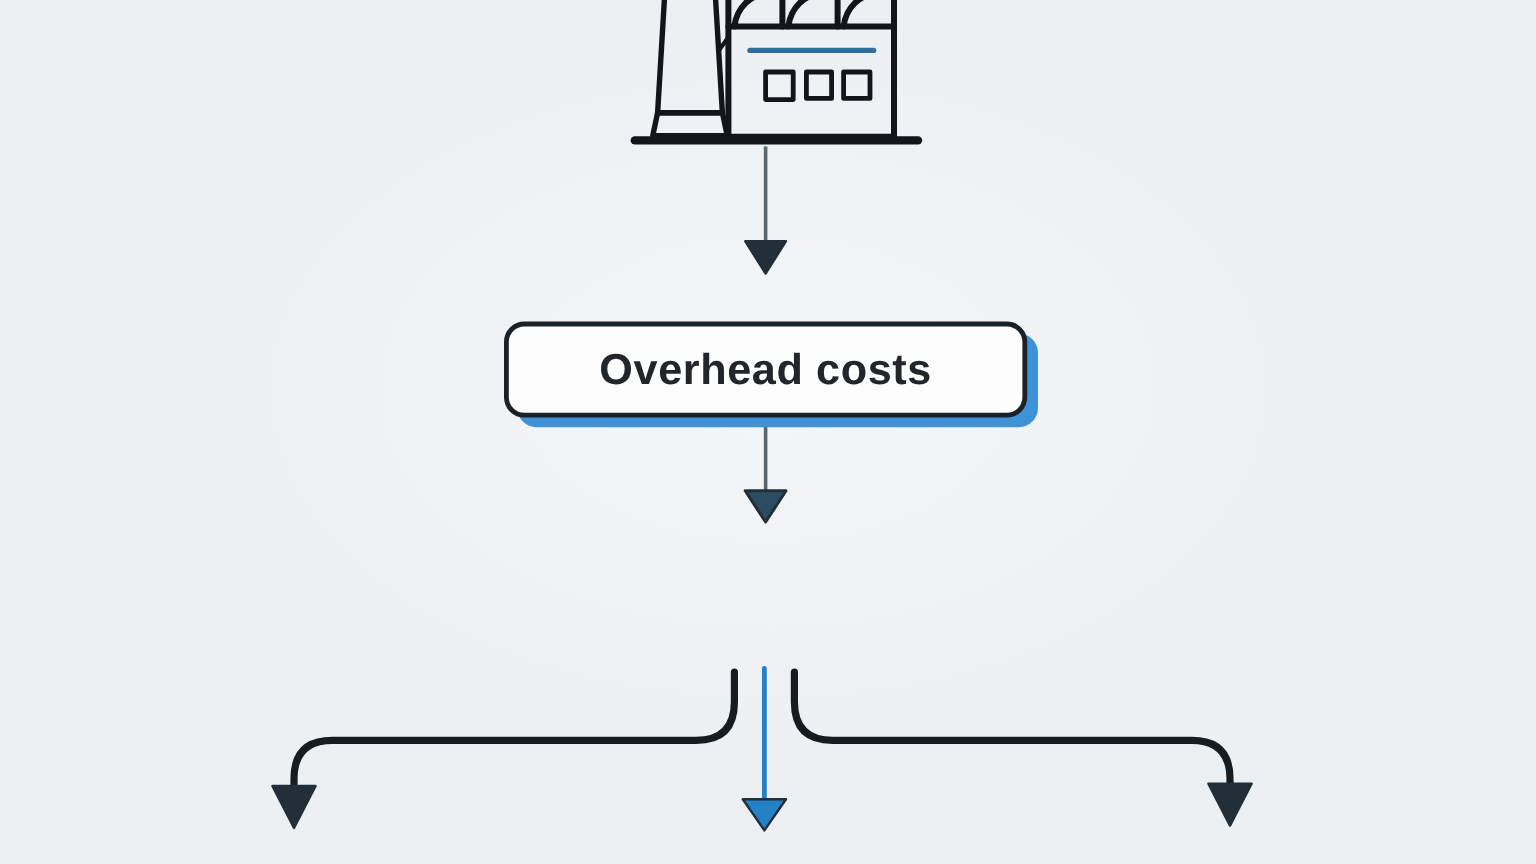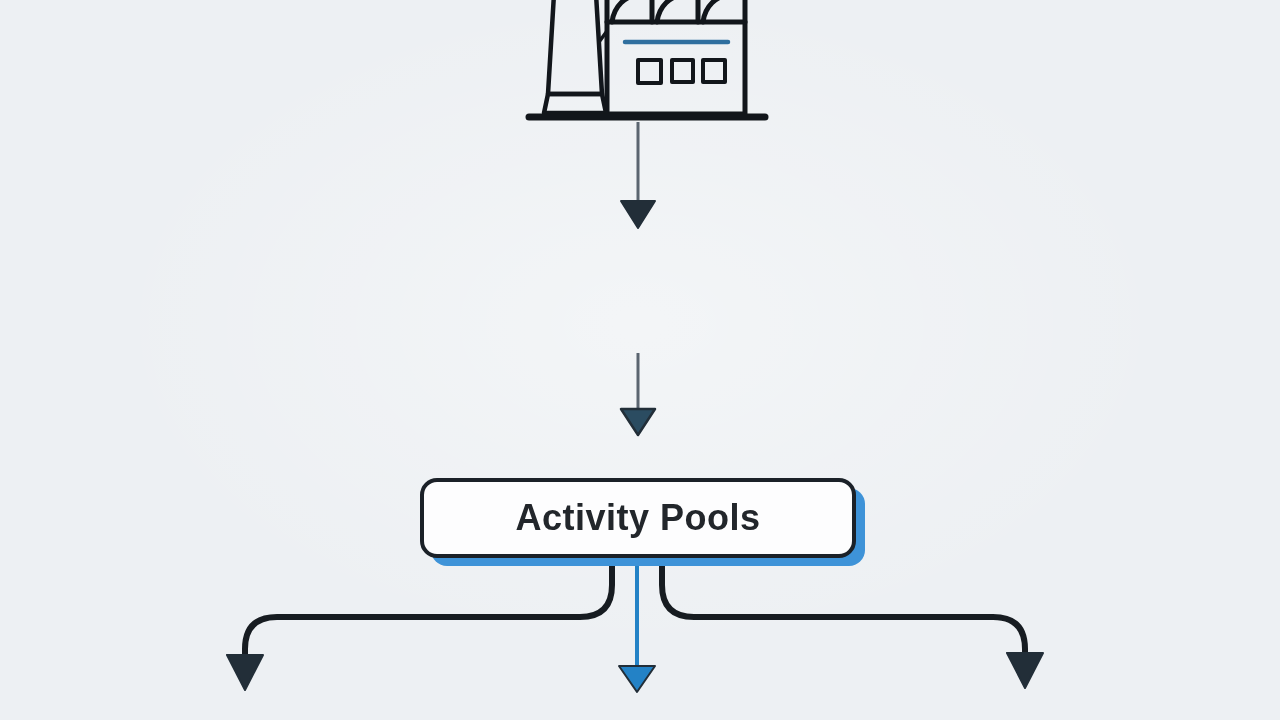--- a/index.html
+++ b/index.html
@@ -114,18 +114,18 @@
       <path d="M637,557 V666" class="blue-line"></path>
       <polygon points="619,666 655,666 637,692" class="ah-blue"></polygon>
     </g>
 
     <g>
       <path d="M662,560 V585 Q662,617 694,617 H993 Q1025,617 1025,649 V655" class="thick-dark"></path>
       <polygon points="1007,653 1043,653 1025,688" class="ah-dark"></polygon>
     </g>
   </svg>
 
+  <div class="node-box overhead">
+    <span class="node-label">Overhead costs</span>
+  </div>
 
-  <div class="node-box pools">
-    <span class="node-label">Activity Pools</span>
-  </div>
 
 </div>
 
 </body></html>

